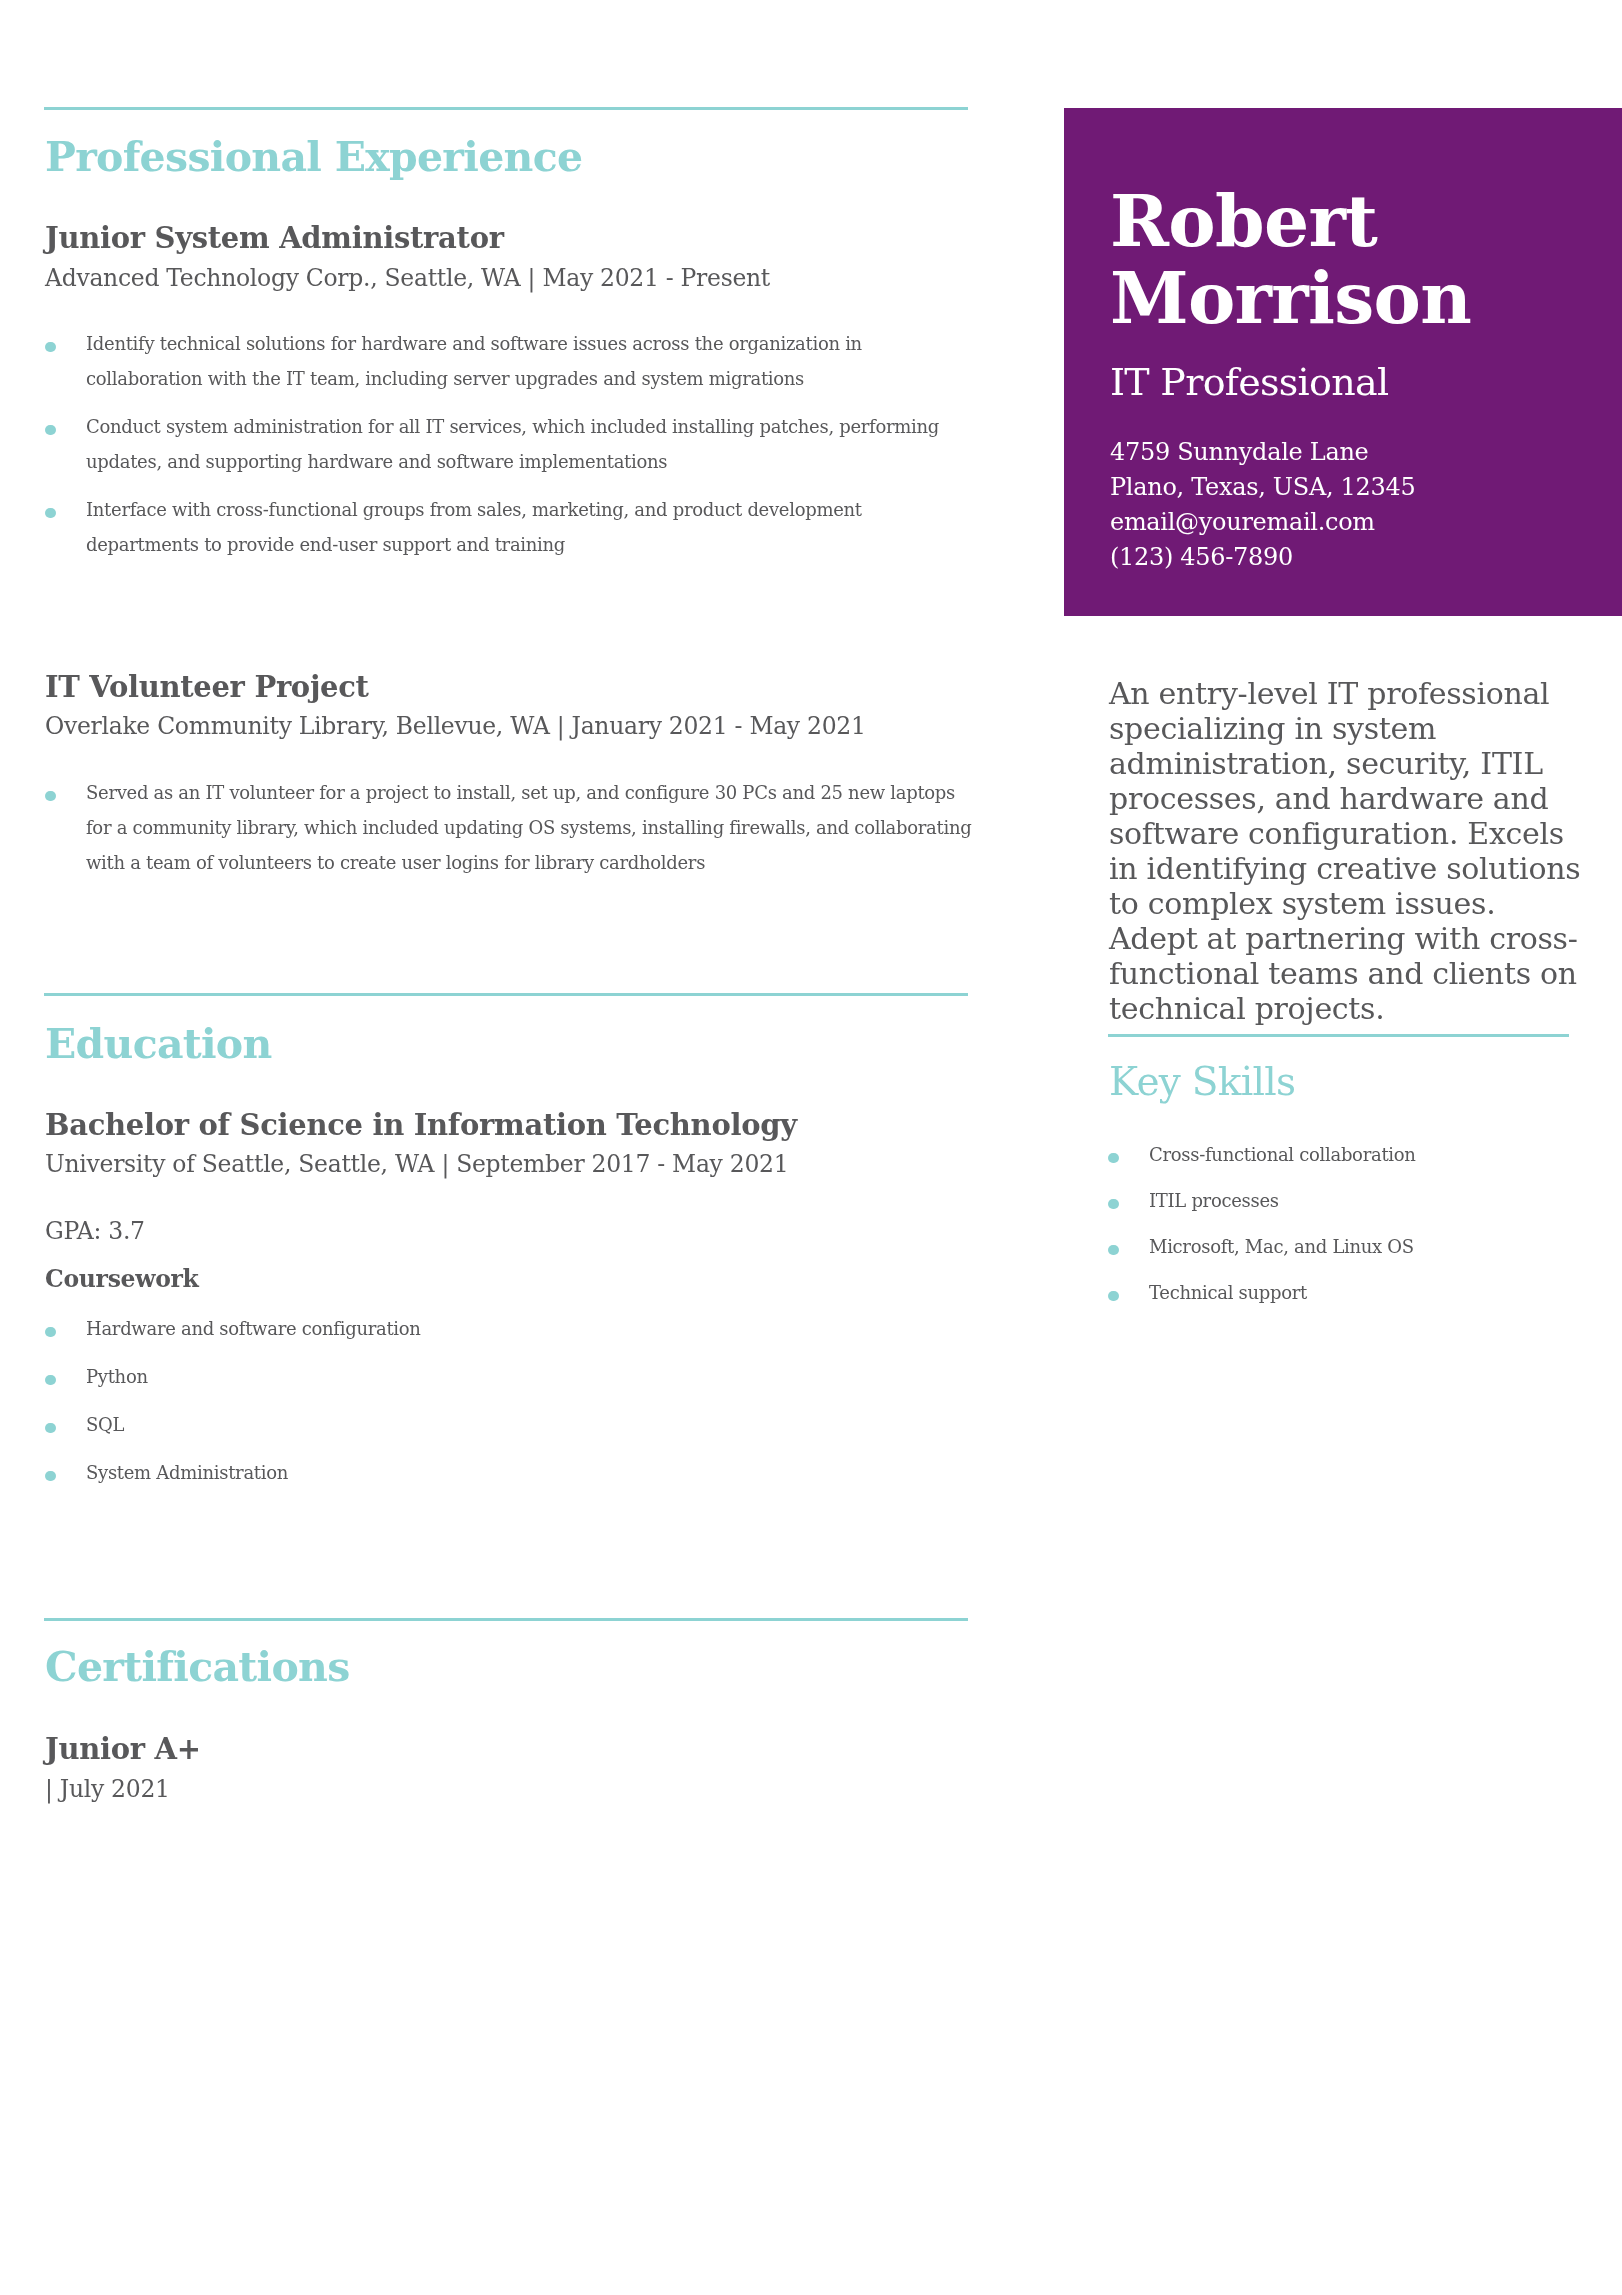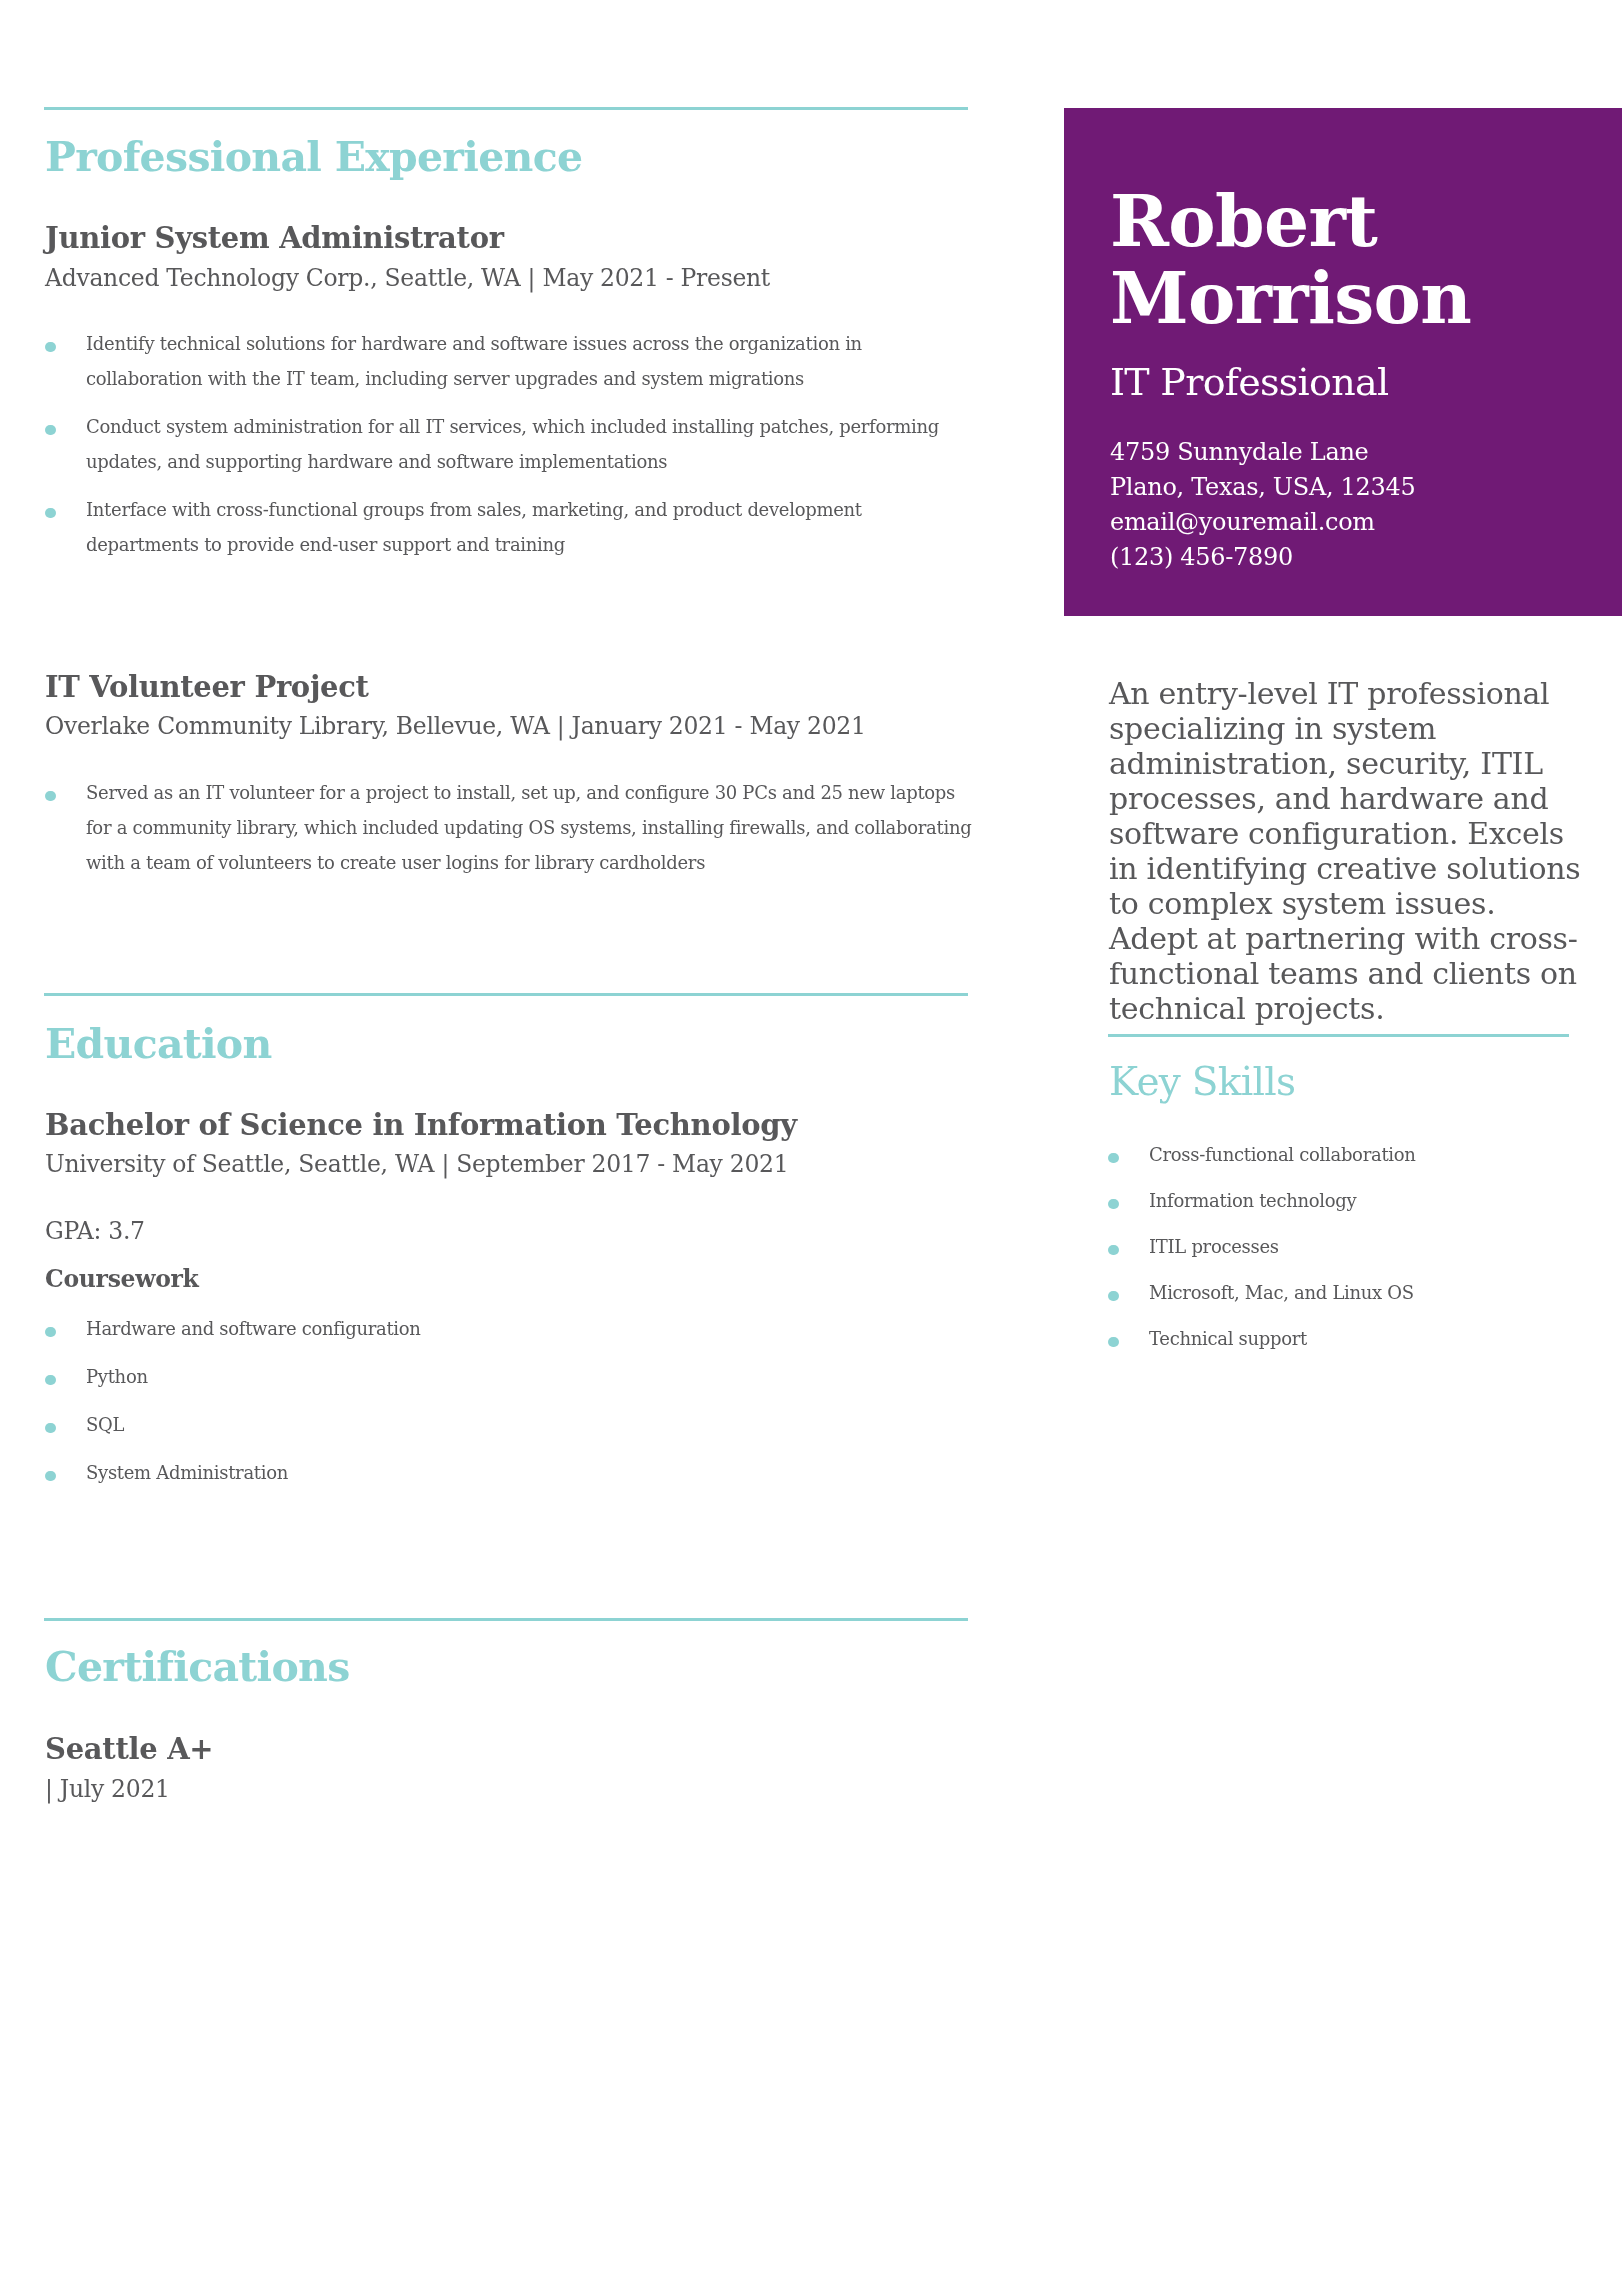--- a/index.html
+++ b/index.html
@@ -46,21 +46,21 @@
 <div class="meta" style="left:45px; top:1268px; font-weight:bold;">Coursework</div>
 <ul class="bullets" style="left:45px; top:1311px; width:928px;">
   <li style="margin-bottom:13px;"><span class="dot"></span><span>Hardware and software configuration</span></li>
   <li style="margin-bottom:13px;"><span class="dot"></span><span>Python</span></li>
   <li style="margin-bottom:13px;"><span class="dot"></span><span>SQL</span></li>
   <li><span class="dot"></span><span>System Administration</span></li>
 </ul>
 
 <div class="rule" style="left:44px; top:1618px; width:924px;"></div>
 <div class="section-title" style="left:45px; top:1647px;">Certifications</div>
-<div class="job-title" style="left:45px; top:1735px;">Seattle A+</div>
+<div class="job-title" style="left:45px; top:1735px;">Junior A+</div>
 <div class="meta" style="left:45px; top:1778px;">| July 2021</div>
 
 <div class="teal-box">
   <div class="name">
     <div>Robert</div>
     <div>Morrison</div>
   </div>
   <div class="role">IT Professional</div>
   <div class="contact">
     <div>4759 Sunnydale Lane</div>
@@ -69,18 +69,17 @@
     <div>(123) 456-7890</div>
   </div>
 </div>
 
 <div class="summary">An entry-level IT professional specializing in system administration, security, ITIL processes, and hardware and software configuration. Excels in identifying creative solutions to complex system issues. Adept at partnering with cross-functional teams and clients on technical projects.</div>
 
 <div class="rule" style="left:1108px; top:1034px; width:461px;"></div>
 <div class="section-title" style="left:1109px; top:1062px; font-weight:normal; font-size:39px;">Key Skills</div>
 <ul class="bullets" style="left:1108px; top:1137px; width:497px;">
   <li style="margin-bottom:11px;"><span class="dot"></span><span>Cross-functional collaboration</span></li>
-  <li style="margin-bottom:11px;"><span class="dot"></span><span>Information technology</span></li>
   <li style="margin-bottom:11px;"><span class="dot"></span><span>ITIL processes</span></li>
   <li style="margin-bottom:11px;"><span class="dot"></span><span>Microsoft, Mac, and Linux OS</span></li>
   <li><span class="dot"></span><span>Technical support</span></li>
 </ul>
 
 
 </body></html>

